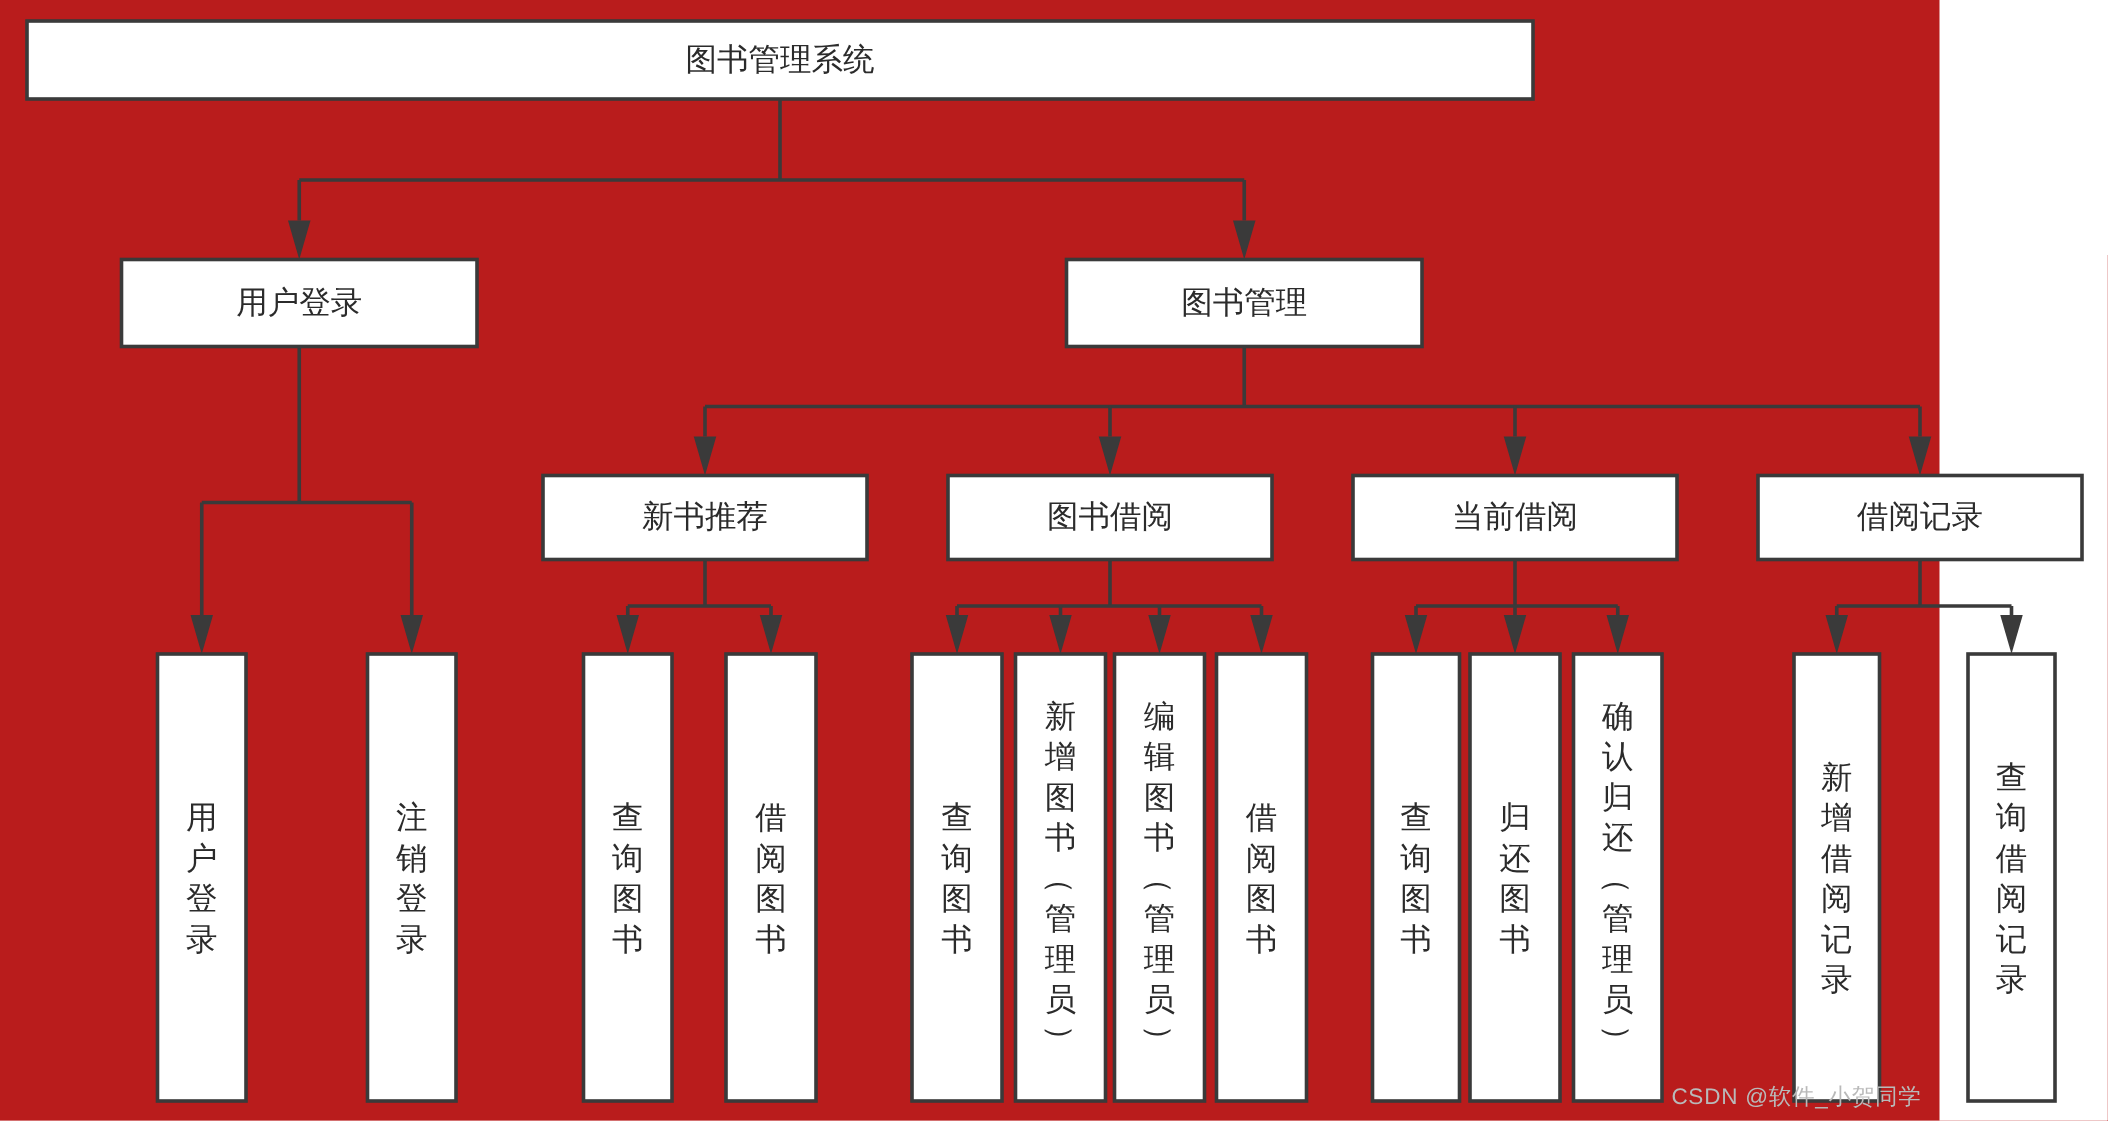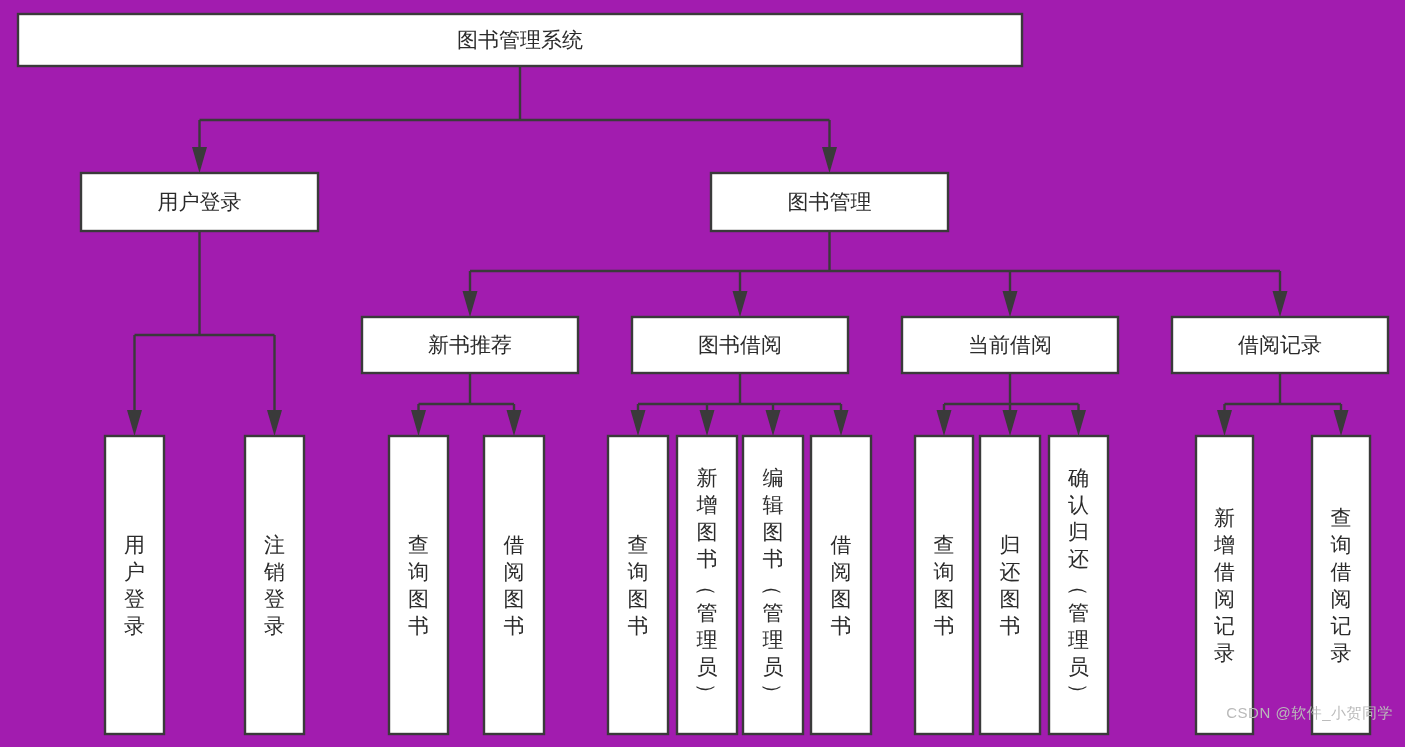--- a/index.html
+++ b/index.html
@@ -8,23 +8,23 @@
     background: #ffffff;
   }
   body {
     width: 1405px;
     height: 747px;
     overflow: hidden;
     font-family: "Liberation Sans", sans-serif;
   }
   #diagram-root {
     position: relative;
-    width: 1405px;
+    width: 1293px;
     height: 747px;
-    background: #a21caf;
+    background: #b91c1c;
   }
   svg.flow {
     position: absolute;
     top: 0;
     left: 0;
     width: 1405px;
     height: 747px;
   }
   .node-rect {
     fill: #ffffff;
@@ -49,21 +49,21 @@
   }
   .node-label-v {
     font-family: "Liberation Sans", sans-serif;
     font-size: 21px;
     fill: #2b2b2b;
     text-anchor: middle;
   }
   .watermark {
     position: absolute;
     right: 12px;
-    bottom: 24px;
+    bottom: 6px;
     font-family: "Liberation Sans", sans-serif;
     font-size: 15px;
     color: #b9b9b9;
     letter-spacing: 0.5px;
     white-space: nowrap;
     user-select: none;
   }
 </style>
 </head>
 <body>

